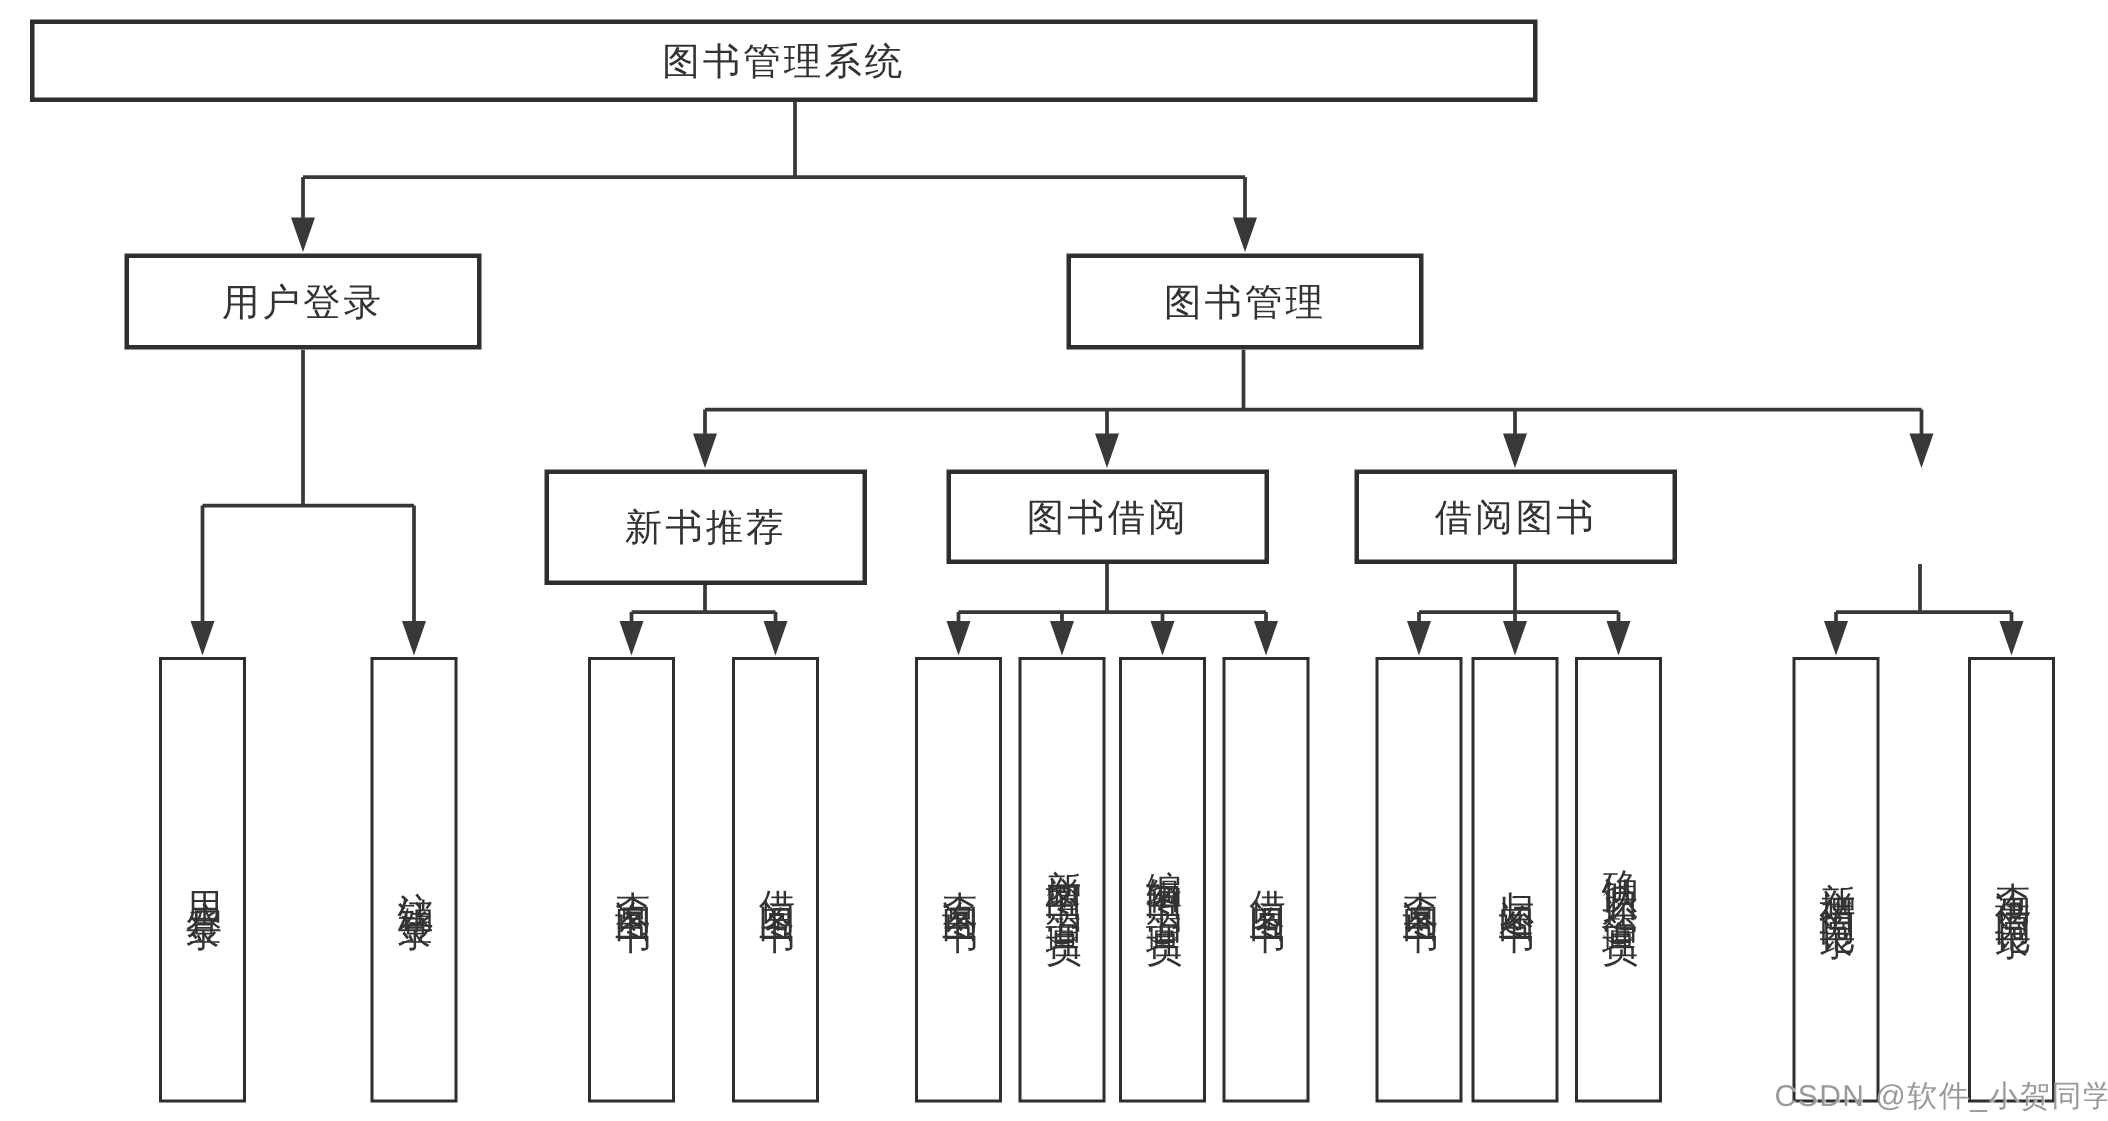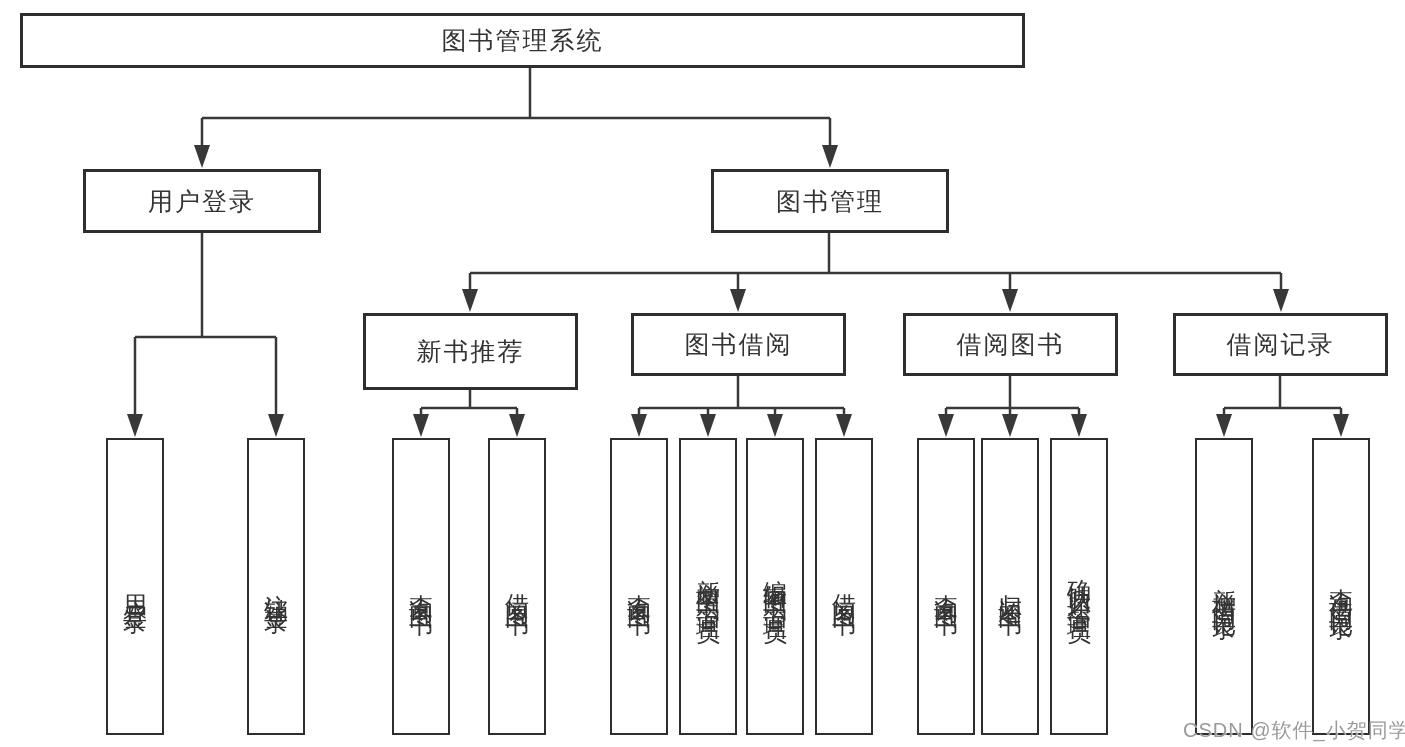--- a/index.html
+++ b/index.html
@@ -132,23 +132,20 @@
 
   <div class="node" style="left:363px; top:313px; width:215px; height:77px;">
     <span>新书推荐</span>
   </div>
   <div class="node" style="left:631px; top:313px; width:215px; height:63px;font-family:Liberation Mono, monospace;">
     <span>图书借阅</span>
   </div>
   <div class="node" style="left:903px; top:313px; width:215px; height:63px;">
     <span>借阅图书</span>
   </div>
-  <div class="node" style="left:1173px; top:313px; width:215px; height:63px;">
-    <span>借阅记录</span>
-  </div>
 
   <div class="leaf" style="left:106px;">
     <span>用户登录</span>
   </div>
   <div class="leaf" style="left:247px;">
     <span>注销登录</span>
   </div>
   <div class="leaf" style="left:392px;">
     <span>查询图书</span>
   </div>

